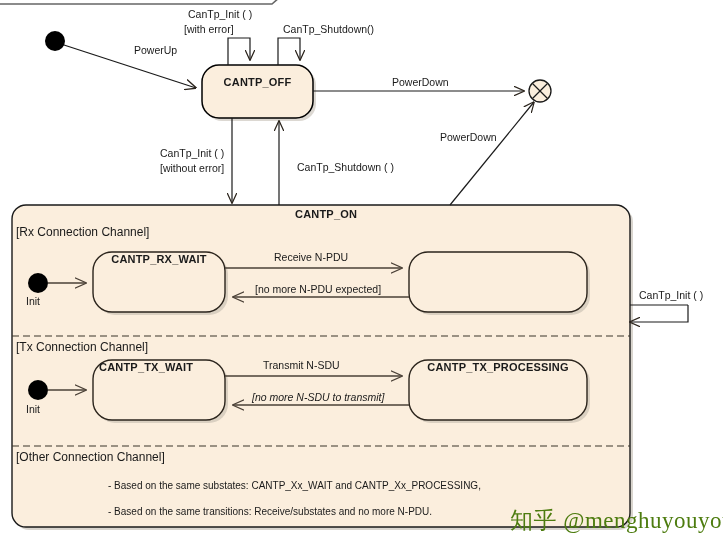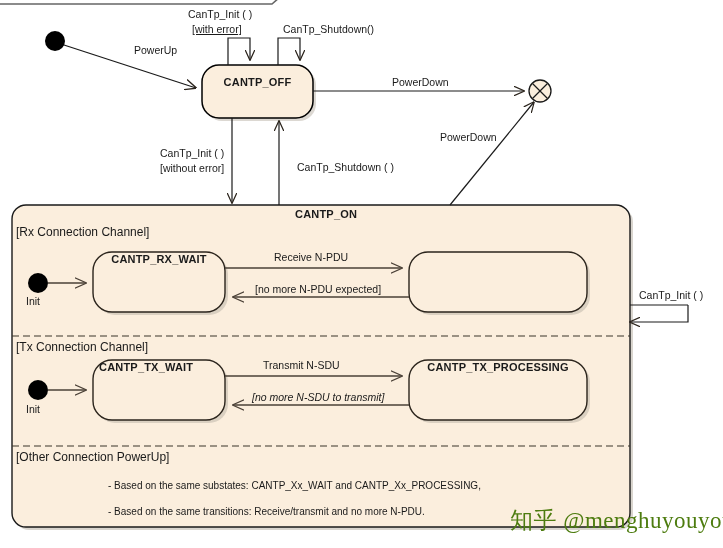--- a/index.html
+++ b/index.html
@@ -173,21 +173,21 @@
     </g>
 
     <g>
       <path d="M 409 405 L 233 405" fill="none" stroke="#4a4036" stroke-width="1.3" marker-end="url(#arrowOpenDark)"></path>
     </g>
   </svg>
 
   <div class="lbl lbl-state" style="left:213px; top:76px; width:89px; text-align:center;">CANTP_OFF</div>
 
   <div class="lbl" style="left:188px; top:8px;">CanTp_Init ( )</div>
-  <div class="lbl" style="left:192px; top:23px;text-decoration:underline;">[with error]</div>
+  <div class="lbl" style="left:184px; top:23px;">[with error]</div>
   <div class="lbl" style="left:283px; top:23px;">CanTp_Shutdown()</div>
 
   <div class="lbl" style="left:110px; top:44px;padding-left:24px;">PowerUp</div>
 
   <div class="lbl" style="left:392px; top:76px;">PowerDown</div>
 
   <div class="lbl" style="left:440px; top:131px;">PowerDown</div>
 
   <div class="lbl" style="left:160px; top:147px;">CanTp_Init ( )</div>
   <div class="lbl" style="left:160px; top:162px;">[without error]</div>
@@ -204,19 +204,19 @@
   <div class="lbl" style="left:274px; top:251px;">Receive N-PDU</div>
   <div class="lbl" style="left:255px; top:283px;">[no more N-PDU expected]</div>
 
   <div class="lbl lbl-region" style="left:16px; top:341px;">[Tx Connection Channel]</div>
   <div class="lbl" style="left:26px; top:403px;">Init</div>
   <div class="lbl lbl-state" style="left:99px; top:361px; width:120px; text-align:left;">CANTP_TX_WAIT</div>
   <div class="lbl lbl-state" style="left:415px; top:361px; width:166px; text-align:center;">CANTP_TX_PROCESSING</div>
   <div class="lbl" style="left:263px; top:359px;">Transmit N-SDU</div>
   <div class="lbl" style="left:252px; top:391px;font-style:italic;">[no more N-SDU to transmit]</div>
 
-  <div class="lbl lbl-region" style="left:16px; top:451px;">[Other Connection PowerUp]</div>
+  <div class="lbl lbl-region" style="left:16px; top:451px;">[Other Connection Channel]</div>
   <div class="lbl lbl-note" style="left:108px; top:479px;">- Based on the same substates: CANTP_Xx_WAIT and CANTP_Xx_PROCESSING,</div>
-  <div class="lbl lbl-note" style="left:108px; top:505px;">- Based on the same transitions: Receive/transmit and no more N-PDU.</div>
+  <div class="lbl lbl-note" style="left:108px; top:505px;">- Based on the same transitions: Receive/substates and no more N-PDU.</div>
 
   <div class="watermark" style="left:510px; top:505px;">知乎 @menghuyouyou</div>
 
 </div>
 
 </body></html>

